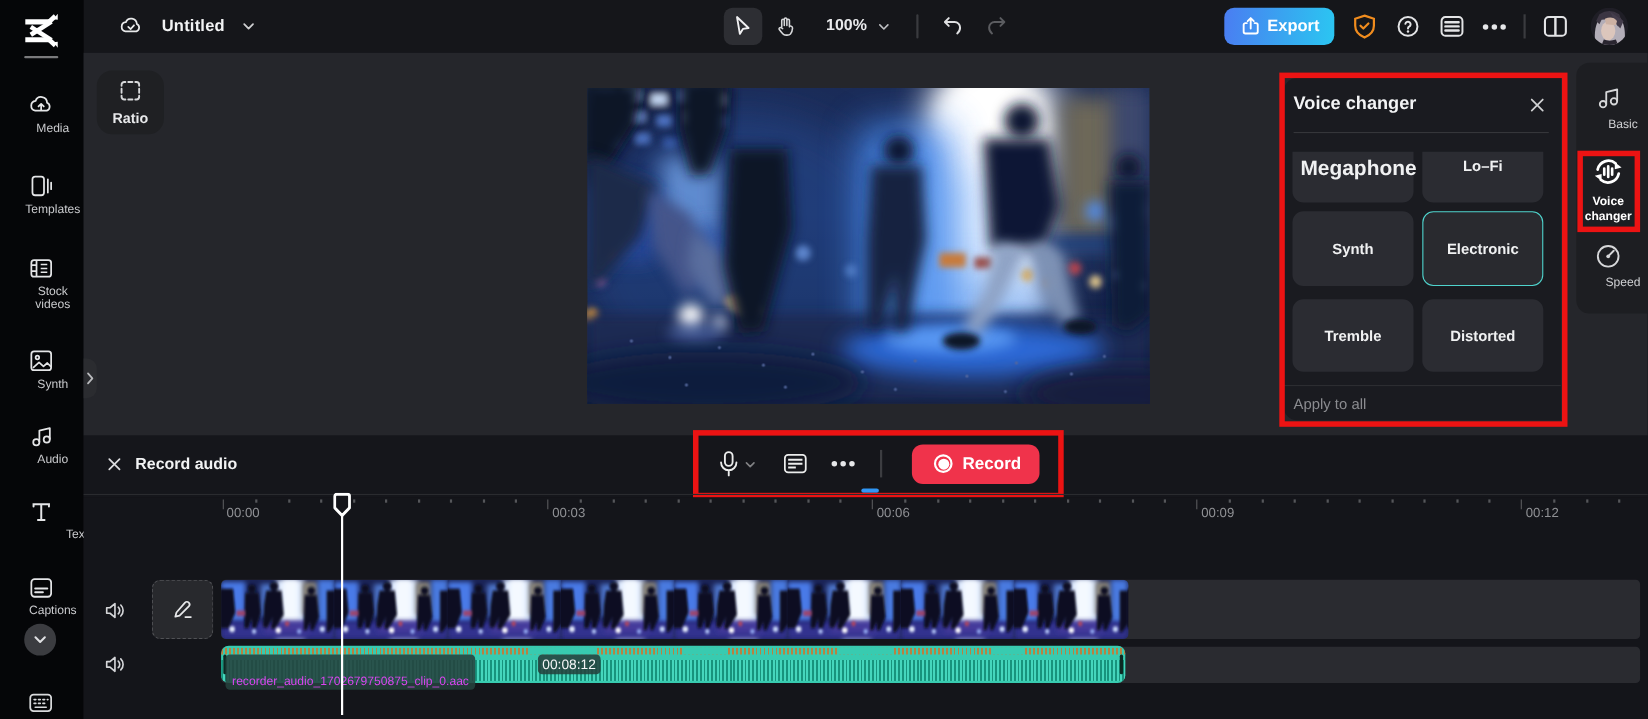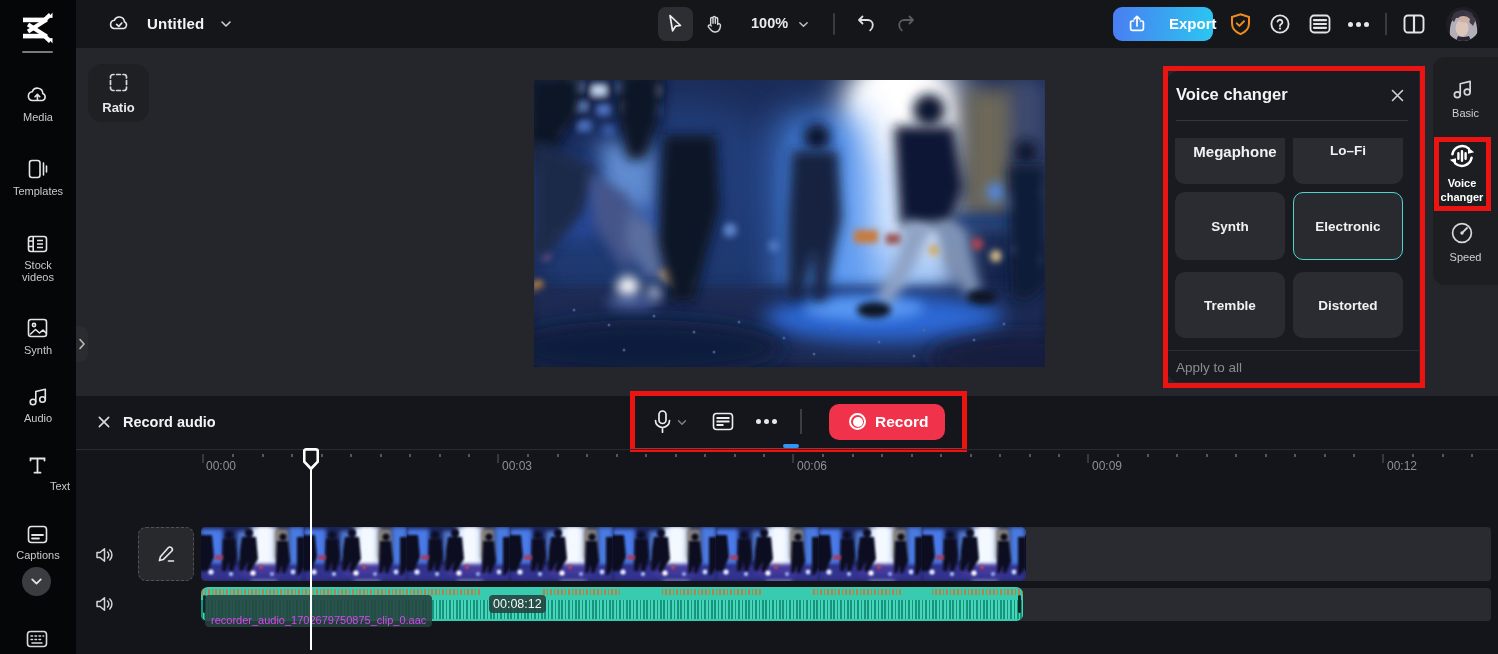--- a/index.html
+++ b/index.html
@@ -1,19 +1,19 @@
 <!DOCTYPE html>
 <html><head>
 <meta charset="utf-8">
 <style>
   * { margin:0; padding:0; box-sizing:border-box; }
   html,body { width:1498px; height:654px; overflow:hidden; background:#14151a; font-family:"Liberation Sans", sans-serif; }
   .abs { position:absolute; }
   #stage { position:relative; width:1498px; height:654px; background:#14151a; }
-  .lbl { color:#c9cacd; font-size:11px; text-align:center; }
+  .lbl { color:#c9cacd; font-size:11px; text-align:center;margin-left:10px; }
 </style>
 </head>
 <body>
 <div id="stage">
 
   <div class="abs" id="topbar" style="left:76px;top:0;width:1422px;height:48px;background:#15161a;"></div>
 
   <svg class="abs" style="left:108px;top:13px" width="22" height="22" viewBox="0 0 22 22" fill="none" stroke="#e8e9ea" stroke-width="1.6">
     <path d="M6 15.5 A4.2 4.2 0 0 1 6.4 7.2 A5.2 5.2 0 0 1 16.4 8.8 A3.6 3.6 0 0 1 16 15.5 M6 15.5 h10" stroke-linecap="round"></path>
     <path d="M8.6 11.4 l2.2 2 3-3.4" stroke-linecap="round" stroke-linejoin="round"></path>
@@ -39,21 +39,21 @@
     <path d="M7.5 3.5 L4 7 l3.5 3.5 M4.6 7 h8.2 a5 5 0 0 1 5 5 c0 2.6-1.2 4.2-2.6 5.4"></path>
   </svg>
   <svg class="abs" style="left:895px;top:13px" width="22" height="22" viewBox="0 0 22 22" fill="none" stroke="#5b5c60" stroke-width="1.8" stroke-linecap="round" stroke-linejoin="round">
     <path d="M14.5 3.5 L18 7 l-3.5 3.5 M17.4 7 h-8.2 a5 5 0 0 0 -5 5 c0 2.6 1.2 4.2 2.6 5.4"></path>
   </svg>
 
   <div class="abs" style="left:1113px;top:7px;width:100px;height:34px;border-radius:9px;background:linear-gradient(95deg,#4a7df2 0%,#38a6f0 55%,#2bc6f2 100%);"></div>
   <svg class="abs" style="left:1128px;top:14px" width="18" height="20" viewBox="0 0 18 20" fill="none" stroke="#ffffff" stroke-width="1.7" stroke-linecap="round" stroke-linejoin="round">
     <path d="M5.5 7 H4.2 a1.6 1.6 0 0 0 -1.6 1.6 v6.2 a1.6 1.6 0 0 0 1.6 1.6 h9.6 a1.6 1.6 0 0 0 1.6 -1.6 V8.6 A1.6 1.6 0 0 0 13.8 7 H12.5 M9 12 V2.6 M6.2 5.2 L9 2.4 l2.8 2.8"></path>
   </svg>
-  <div class="abs" style="left:1152px;top:15px;color:#fff;font-size:15px;font-weight:bold;margin-left:17px;">Export</div>
+  <div class="abs" style="left:1152px;top:15px;color:#fff;font-size:15px;font-weight:bold;">Export</div>
 
   <svg class="abs" style="left:1229px;top:12px" width="23" height="25" viewBox="0 0 23 25" fill="none">
     <path d="M11.5 2.2 L20 5 v6.5 c0 5-3.5 8.6-8.5 10.6 C6.5 20.1 3 16.5 3 11.5 V5 Z" stroke="#f08c1e" stroke-width="2"></path>
     <path d="M7.8 11.4 l2.6 2.5 4.6-4.6" stroke="#f08c1e" stroke-width="2" stroke-linecap="round" stroke-linejoin="round"></path>
   </svg>
 
   <svg class="abs" style="left:1269px;top:13px" width="22" height="22" viewBox="0 0 22 22" fill="none" stroke="#e3e4e6" stroke-width="1.8">
     <circle cx="11" cy="11" r="8.6"></circle>
     <path d="M8.6 8.7 a2.4 2.4 0 1 1 3.4 2.6 c-.8.4-1 .9-1 1.7" stroke-linecap="round"></path>
     <circle cx="11" cy="15.6" r="1.1" fill="#e3e4e6" stroke="none"></circle>
@@ -331,21 +331,21 @@
   <div class="abs lbl" style="left:1433px;top:251px;width:65px;color:#cfd0d3;">Speed</div>
 
   <div class="abs" style="left:1167px;top:71px;width:252px;height:311px;background:#1a1b20;border-radius:12px 0 0 12px;"></div>
   <div class="abs" style="left:1176px;top:85px;color:#f3f4f5;font-size:16.5px;font-weight:bold;">Voice changer</div>
   <svg class="abs" style="left:1390px;top:88px" width="15" height="15" viewBox="0 0 15 15" stroke="#cfd0d2" stroke-width="1.6" stroke-linecap="round">
       <path d="M2.5 2.5 l10 10 M12.5 2.5 l-10 10"></path>
     </svg>
   <div class="abs" style="left:1176px;top:120px;width:232px;height:1px;background:#35363a;"></div>
 
   <div class="abs" style="left:1175px;top:138px;width:110px;height:46px;background:#2b2c32;border-radius:0 0 10px 10px;"></div>
-  <div class="abs" style="left:1175px;top:143px;width:120px;text-align:center;color:#f0f1f2;font-size:15px;font-weight:bold;">Megaphone</div>
+  <div class="abs" style="left:1175px;top:143px;width:120px;text-align:center;color:#f0f1f2;font-size:19px;font-weight:bold;">Megaphone</div>
   <div class="abs" style="left:1293px;top:138px;width:110px;height:46px;background:#2b2c32;border-radius:0 0 10px 10px;"></div>
   <div class="abs" style="left:1293px;top:143px;width:110px;text-align:center;color:#f0f1f2;font-size:13.5px;font-weight:bold;">Lo–Fi</div>
 
   <div class="abs" style="left:1175px;top:192px;width:110px;height:68px;background:#2b2c32;border-radius:10px;"></div>
   <div class="abs" style="left:1175px;top:219px;width:110px;text-align:center;color:#f0f1f2;font-size:13.5px;font-weight:bold;">Synth</div>
   <div class="abs" style="left:1293px;top:192px;width:110px;height:68px;background:#292a2f;border-radius:10px;border:1.5px solid #4fd4cd;"></div>
   <div class="abs" style="left:1293px;top:219px;width:110px;text-align:center;color:#f0f1f2;font-size:13.5px;font-weight:bold;">Electronic</div>
 
   <div class="abs" style="left:1175px;top:272px;width:110px;height:66px;background:#2b2c32;border-radius:10px;"></div>
   <div class="abs" style="left:1175px;top:298px;width:110px;text-align:center;color:#f0f1f2;font-size:13.5px;font-weight:bold;">Tremble</div>

